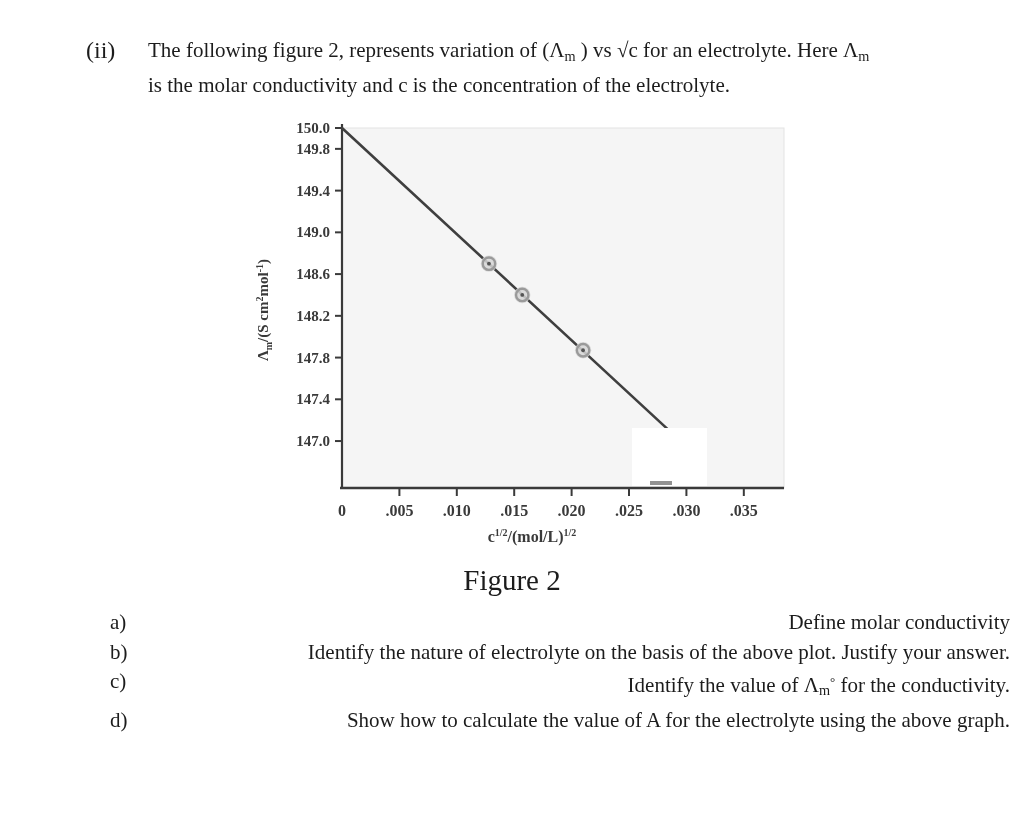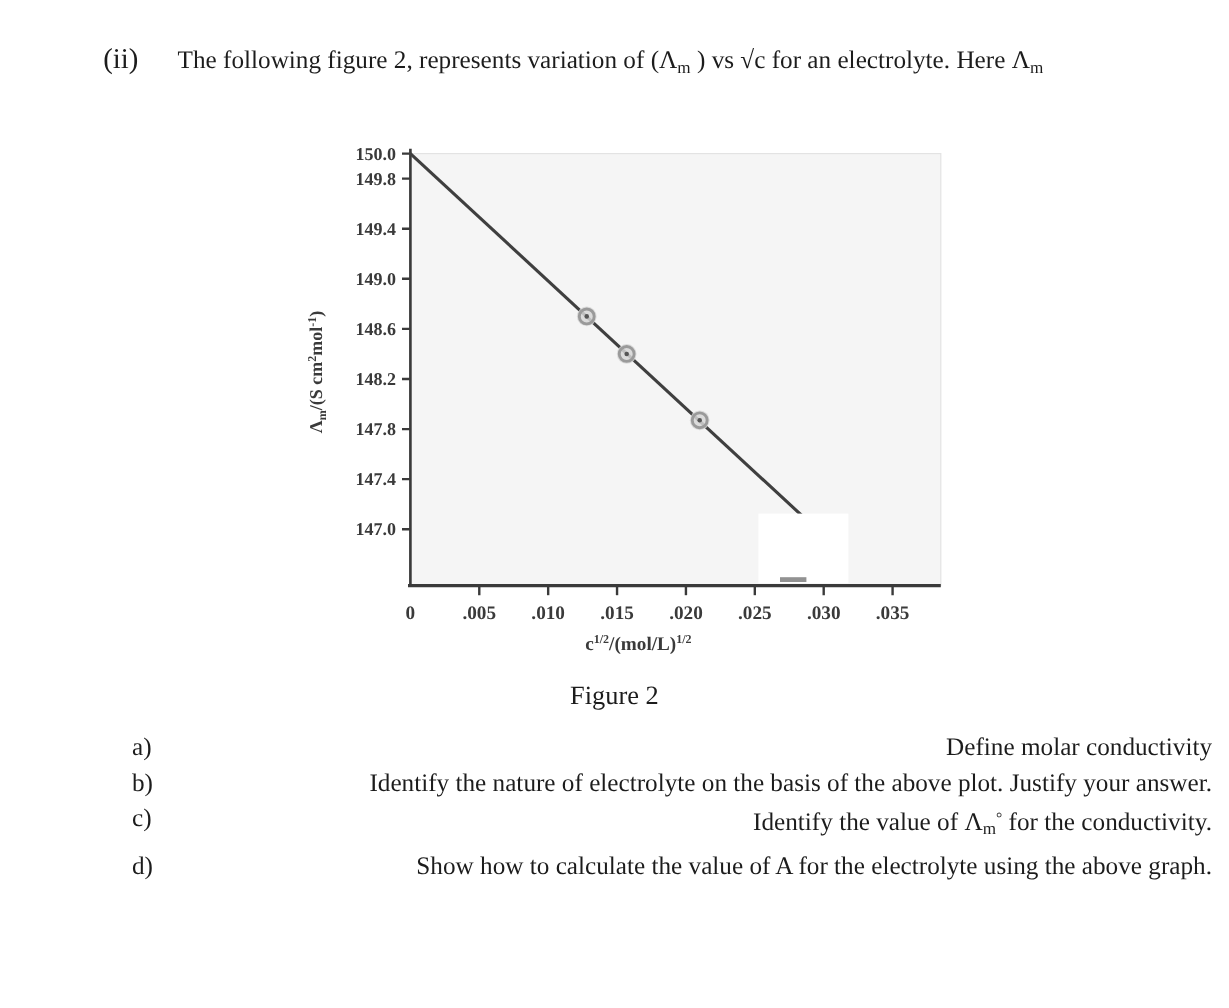--- a/index.html
+++ b/index.html
@@ -65,21 +65,21 @@
   .chart-svg {
     display: block;
   }
 
   .caption {
     position: absolute;
     left: 0;
     top: 566px;
     width: 1024px;
     text-align: center;
-    font-size: 22px;
+    font-size: 29px;
     line-height: 28px;
   }
 
   
   .qlist {
     position: absolute;
     left: 110px;
     top: 608px;
     width: 900px;
   }
@@ -99,20 +99,21 @@
     text-align: right;
   }
 </style>
 </head>
 <body>
 
 <div class="stem">
   <div class="stem-marker">(ii)</div>
   <div class="stem-body">
     <span>The following figure 2, represents variation of (Λ</span><span class="sub">m</span><span> ) vs  √c for an electrolyte. Here Λ</span><span class="sub">m</span><br>
+    <span>is the molar conductivity and c is the concentration of the electrolyte.</span>
   </div>
 </div>
 
 <div class="figure-wrap">
   <div class="chart-frame">
     <svg class="chart-svg" id="chart" width="560" height="455" viewBox="0 0 560 455">
 
       <rect id="plot-bg" x="110" y="18" width="442" height="360" fill="#f5f5f5" stroke="#e3e3e3" stroke-width="1"></rect>
 
       <line id="y-axis" x1="110" y1="14" x2="110" y2="378" stroke="#3a3a3a" stroke-width="2.2"></line>

